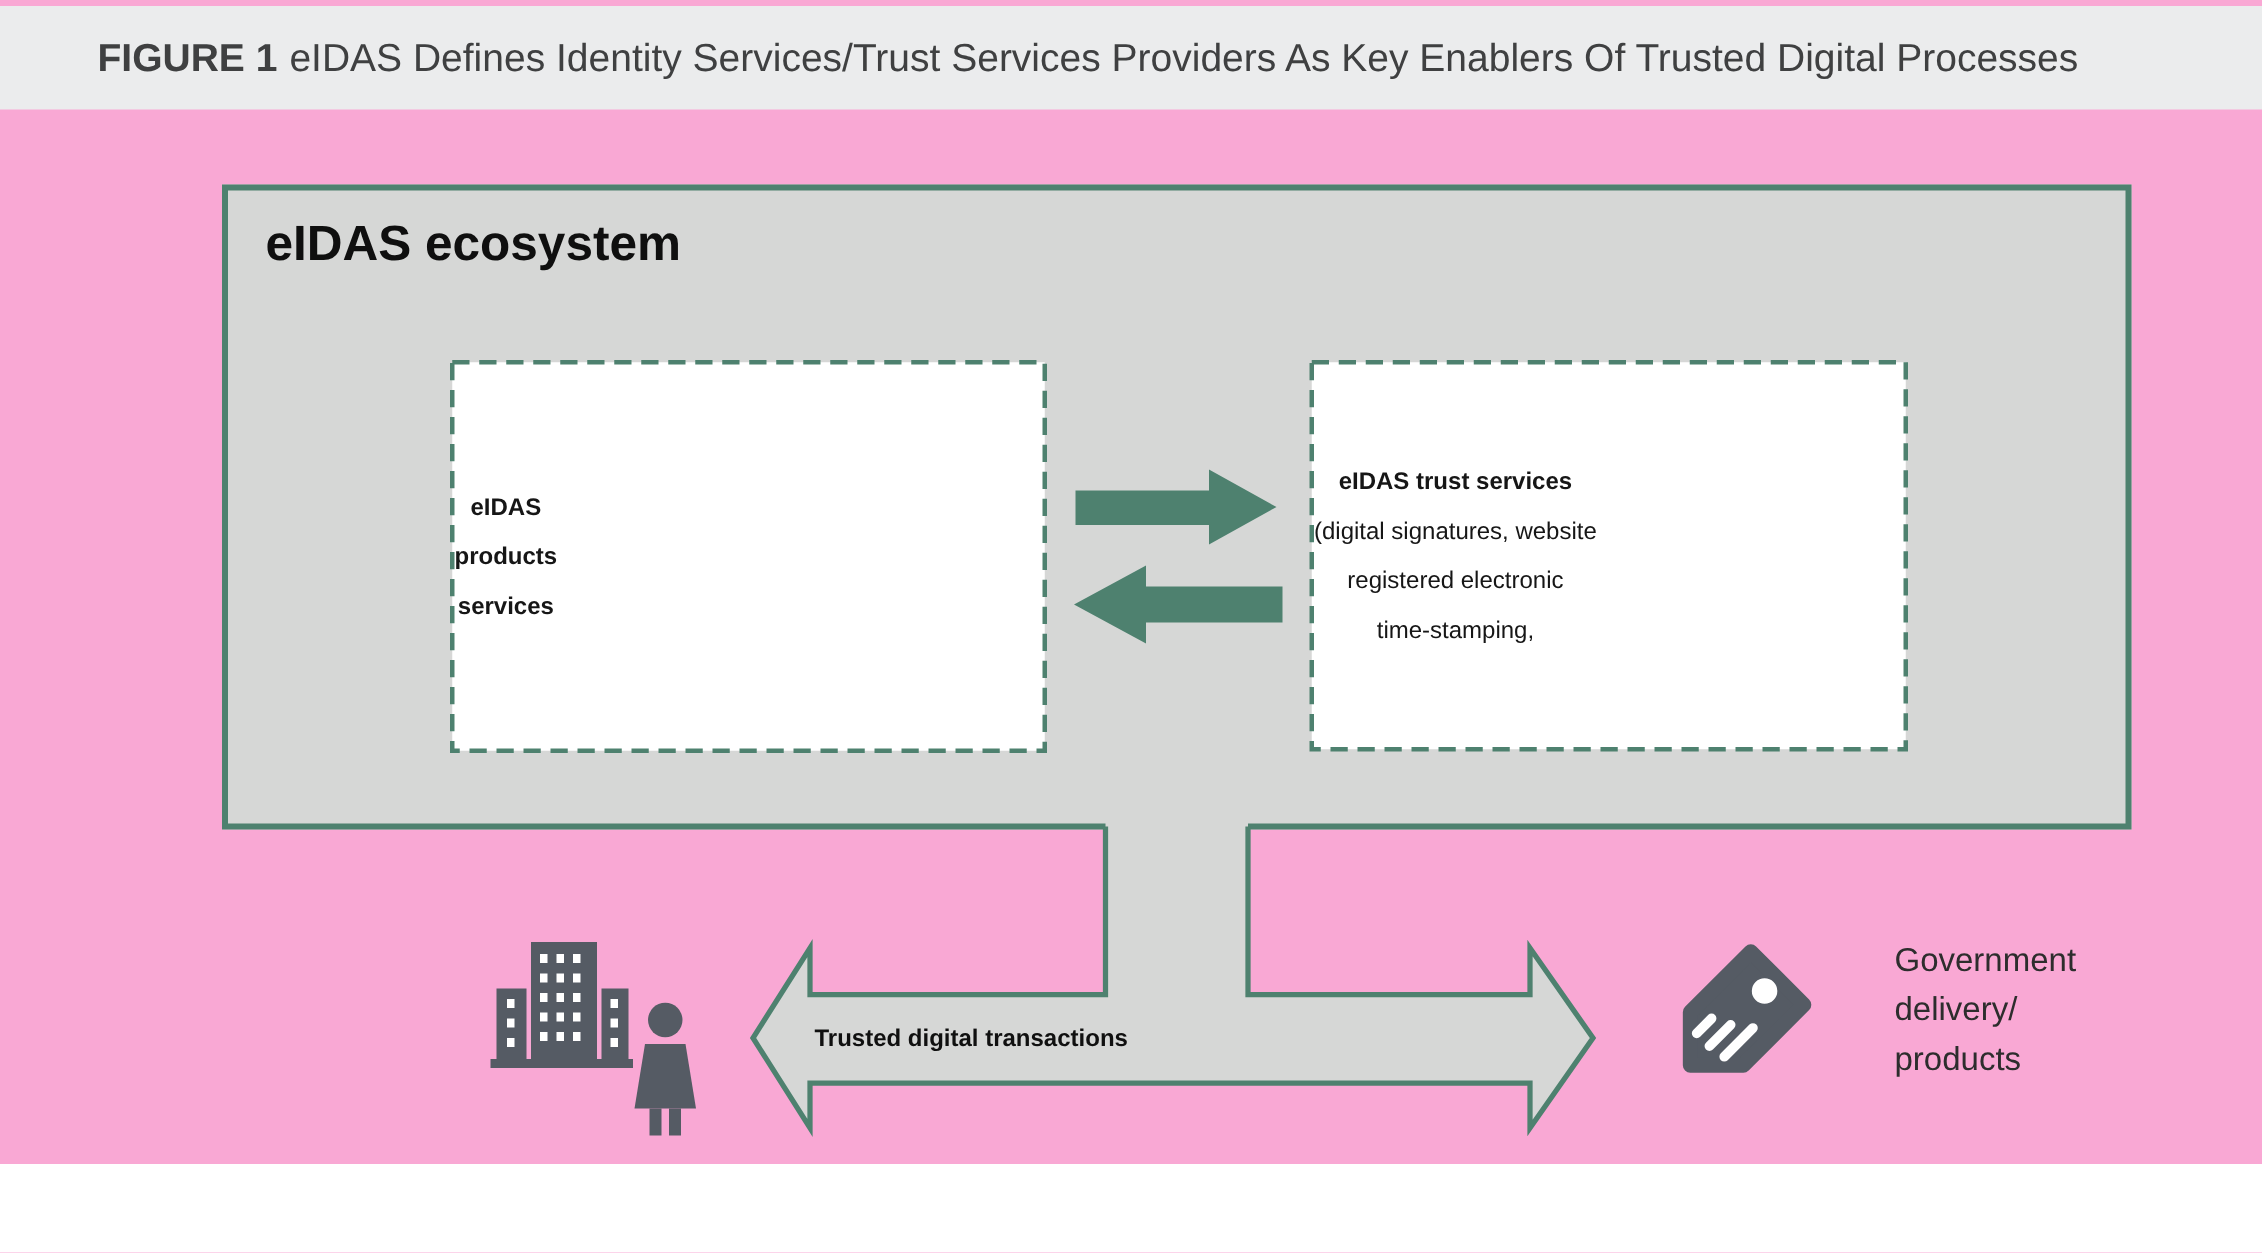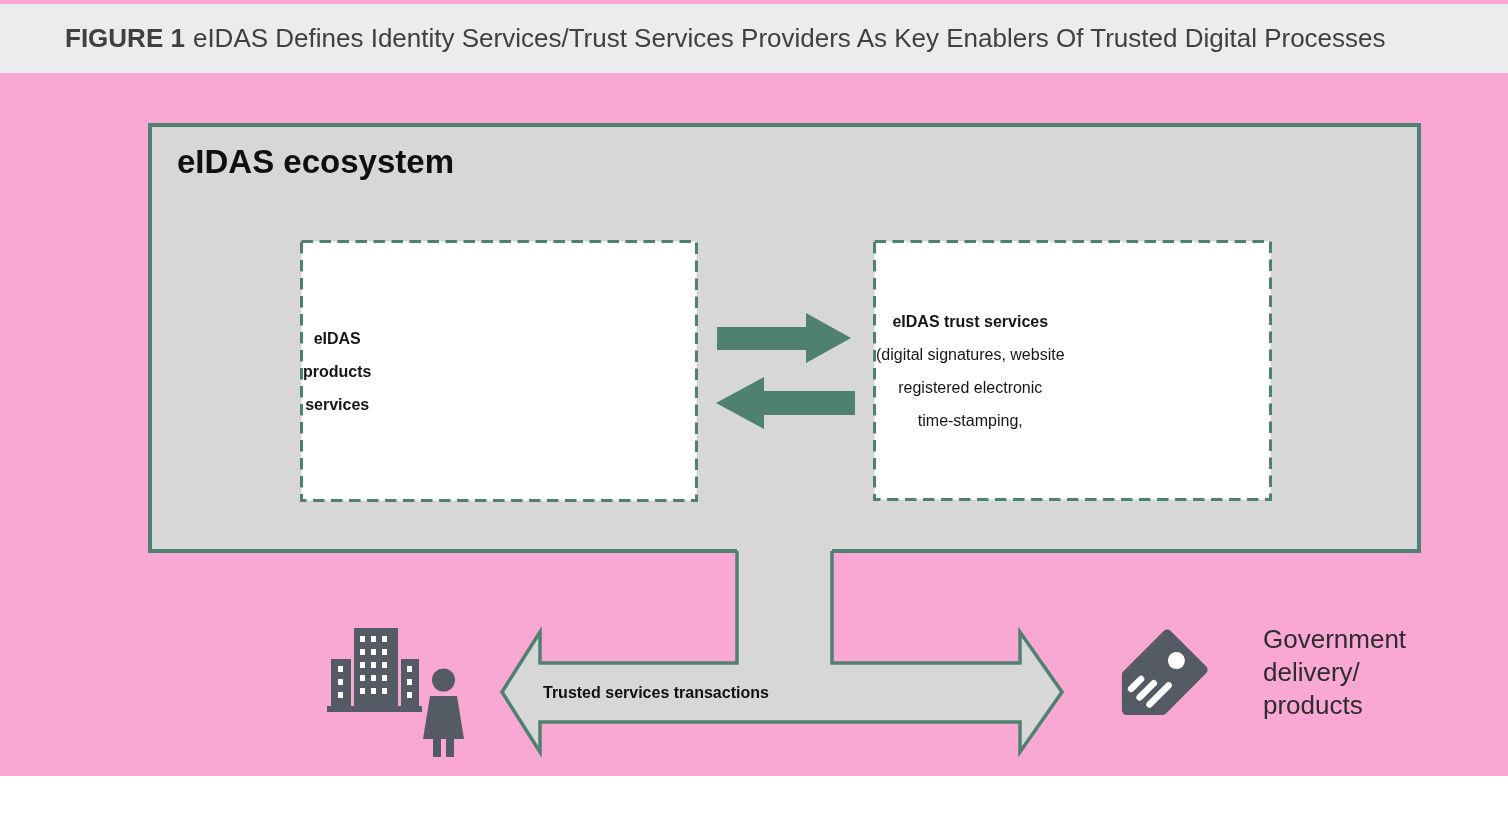--- a/index.html
+++ b/index.html
@@ -27,21 +27,21 @@
   .center-label{
     position:absolute;display:flex;align-items:center;justify-content:flex-start;
     text-align:center;color:#161616;font-size:16px;line-height:33px;
   }
   .center-label .line{display:block;}
   .bold{font-weight:bold;}
   .identity-label{left:303px;top:243px;width:392px;height:256px;font-weight:bold;border-radius:27px;}
   .trust-label{left:876px;top:243px;width:393px;height:255px;}
   .transactions-label{left:543px;top:663px;width:477px;height:58px;font-weight:bold;color:#101010;}
   .side-label{
-    position:absolute;font-size:26px;line-height:33px;color:#2d2d2d;
+    position:absolute;font-size:22px;line-height:33px;color:#2d2d2d;
   }
   .side-label .line{display:block;}
   .citizens-label{left:148px;top:660px;}
   .government-label{left:1263px;top:623px;}
 </style>
 </head>
 <body>
 
 <div class="canvas">
 
@@ -127,21 +127,21 @@
   <div class="center-label trust-label">
     <div>
       <span class="line bold">eIDAS trust services</span>
       <span class="line">(digital signatures, website</span>
       <span class="line">registered electronic</span>
       <span class="line">time-stamping,</span>
     </div>
   </div>
 
   <div class="center-label transactions-label">
-    <span>Trusted services transactions</span>
+    <span>Trusted digital transactions</span>
   </div>
 
 
   <div class="side-label government-label">
     <span class="line">Government</span>
     <span class="line">delivery/</span>
     <span class="line">products</span>
   </div>
 
 </div>

